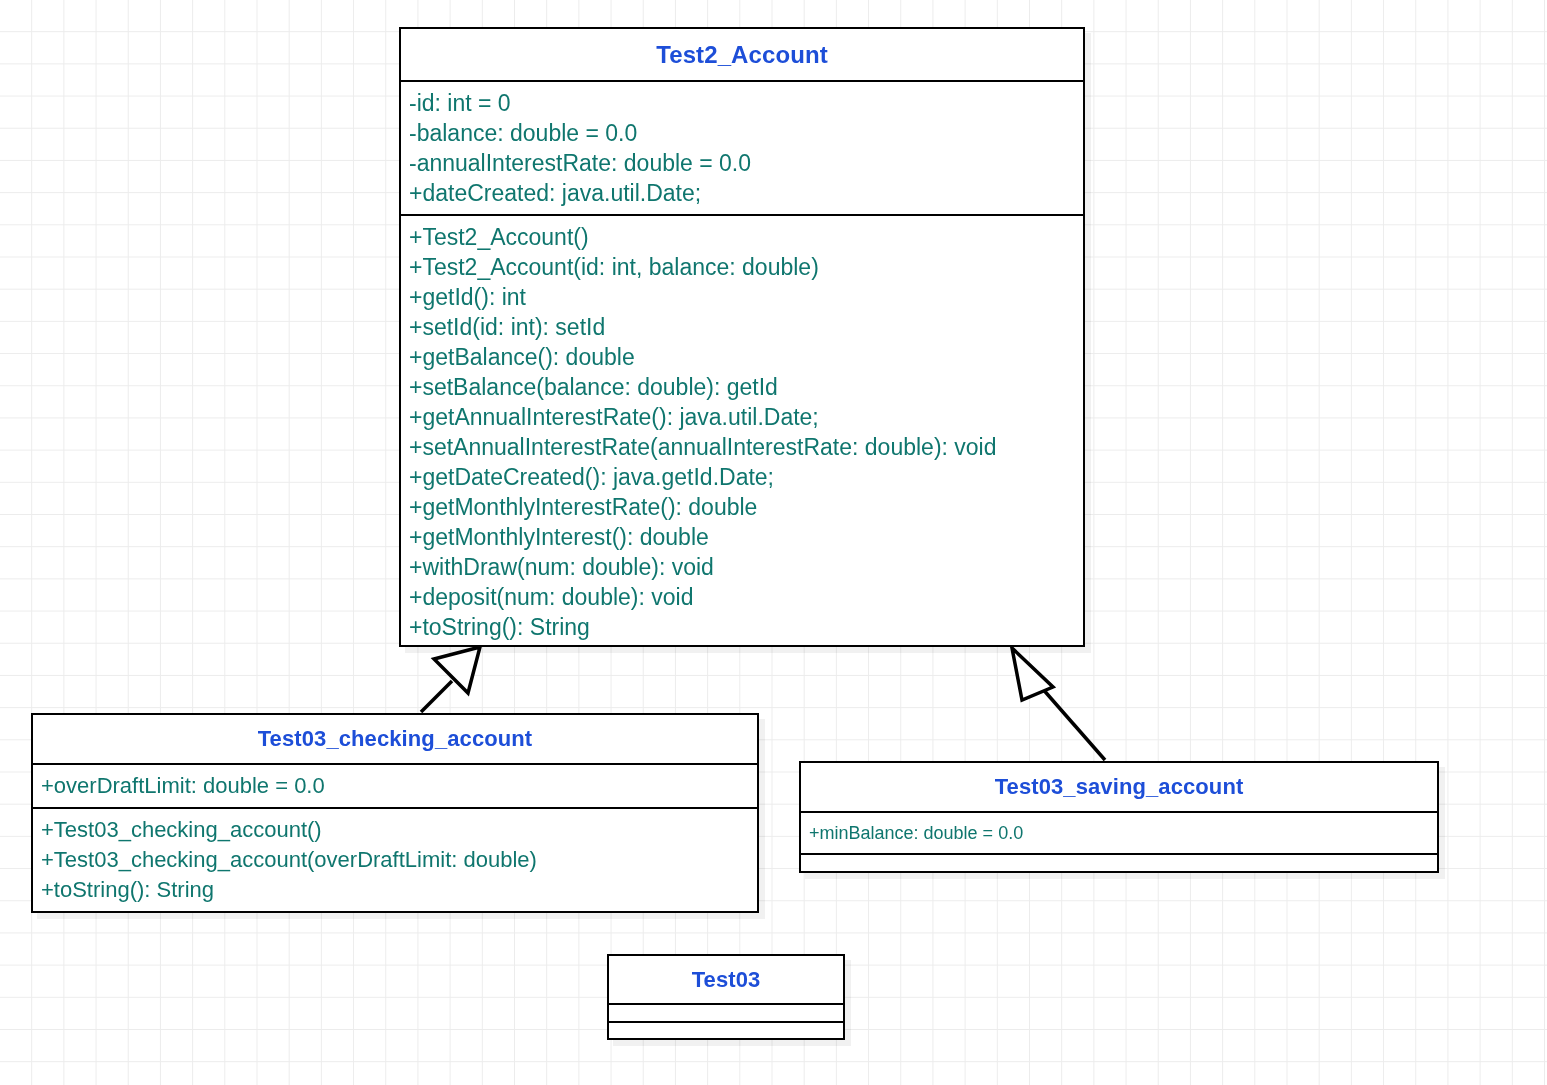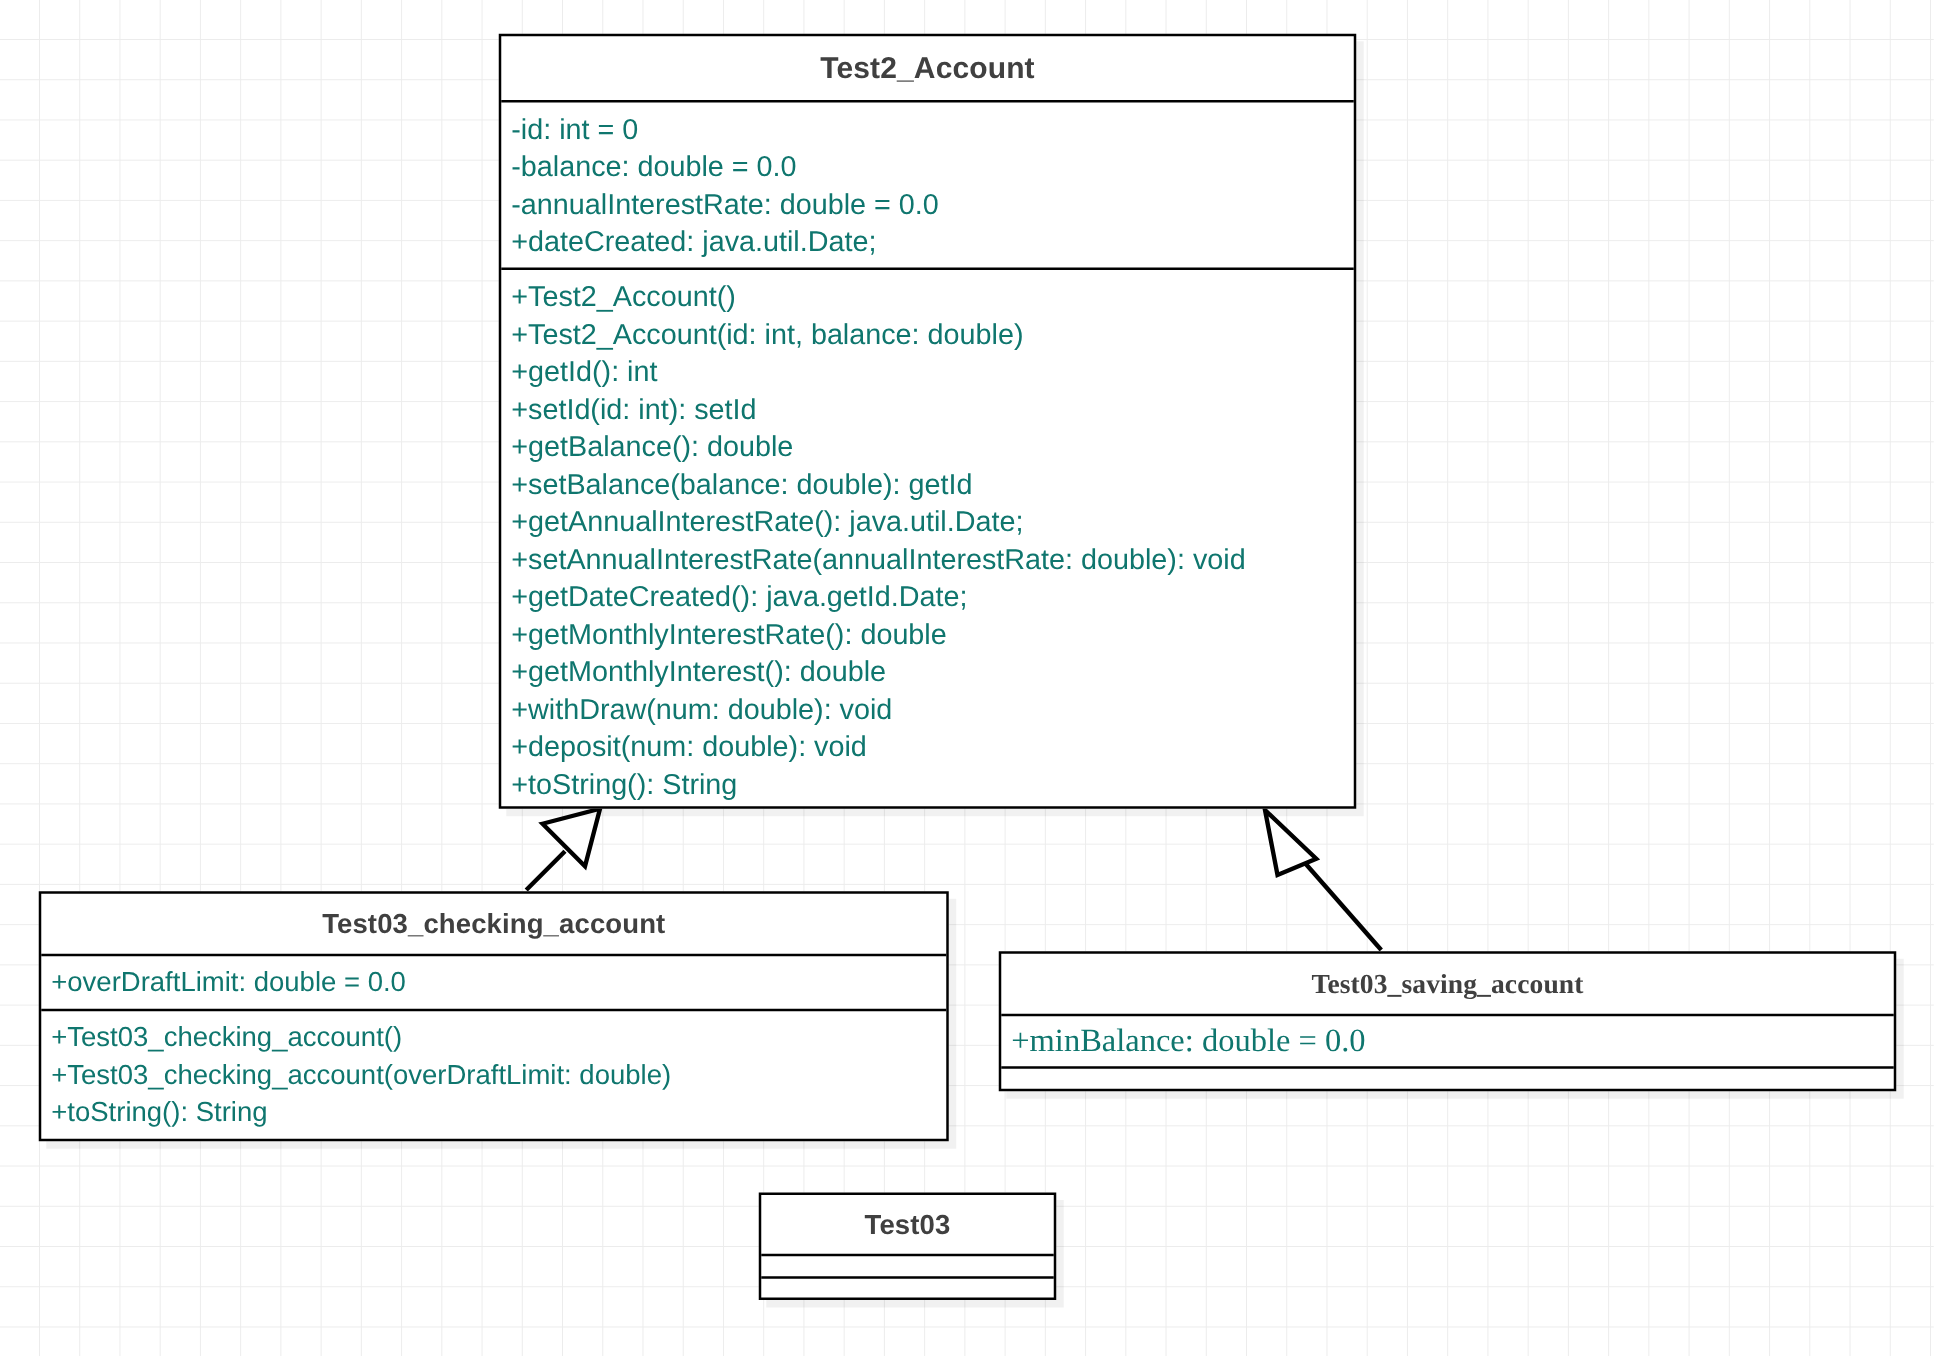--- a/index.html
+++ b/index.html
@@ -32,21 +32,21 @@
     box-sizing: border-box;
     background: #ffffff;
     border: 2px solid #000000;
     box-shadow: 6px 6px 0 0 rgba(0,0,0,0.055);
     z-index: 3;
   }
   .uml-title {
     box-sizing: border-box;
     text-align: center;
     font-weight: bold;
-    color: #404040;
+    color: #1d4ed8;
     letter-spacing: 0.1px;
     white-space: nowrap;
     overflow: visible;
   }
   .uml-compartment {
     box-sizing: border-box;
     border-top: 2px solid #000000;
     color: #0f766e;
     overflow: visible;
   }
@@ -92,34 +92,33 @@
   }
   #cls-checking .uml-line {
     font-size: 22px;
     line-height: 30px;
   }
 
   
   #cls-saving {
     left: 799px;
     top: 761px;
-    width: 718px;
+    width: 640px;
     height: 112px;
-    font-family: Liberation Serif, serif;
   }
   #cls-saving .uml-title {
     font-size: 22px;
     line-height: 48px;
     height: 48px;
   }
   #cls-saving .uml-compartment {
     padding: 5px 0 5px 8px;
   }
   #cls-saving .uml-line {
-    font-size: 26px;
+    font-size: 18px;
     line-height: 30px;
   }
   #cls-saving .empty-compartment {
     height: 16px;
     padding: 0;
   }
 
   
   #cls-test03 {
     left: 607px;

